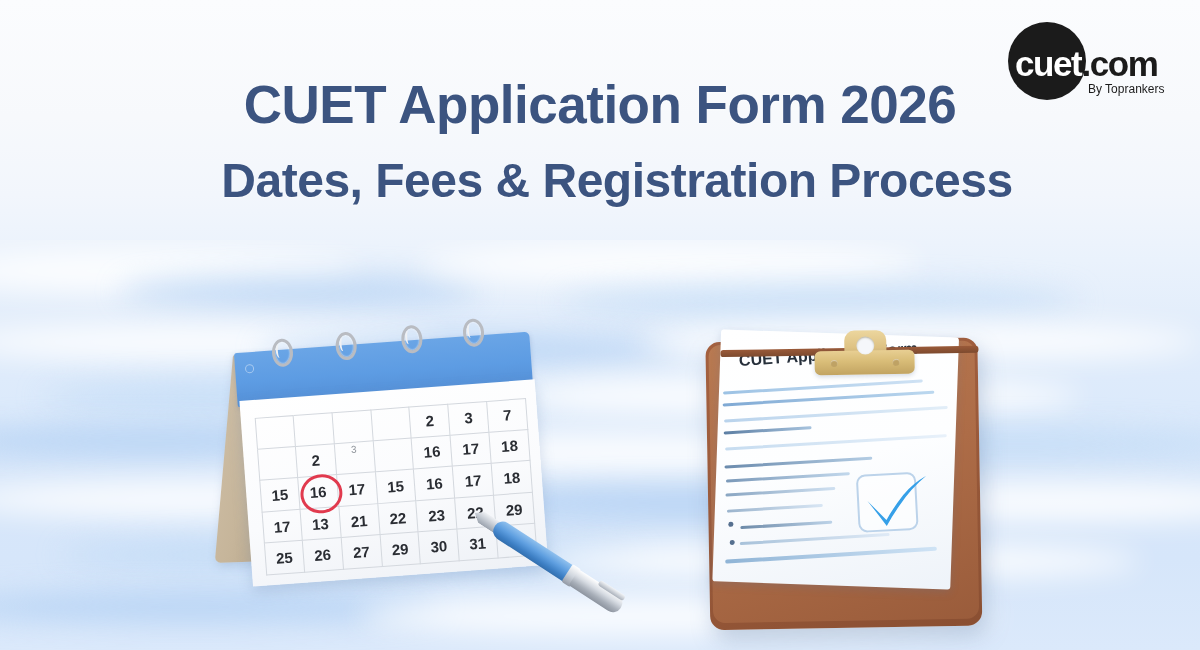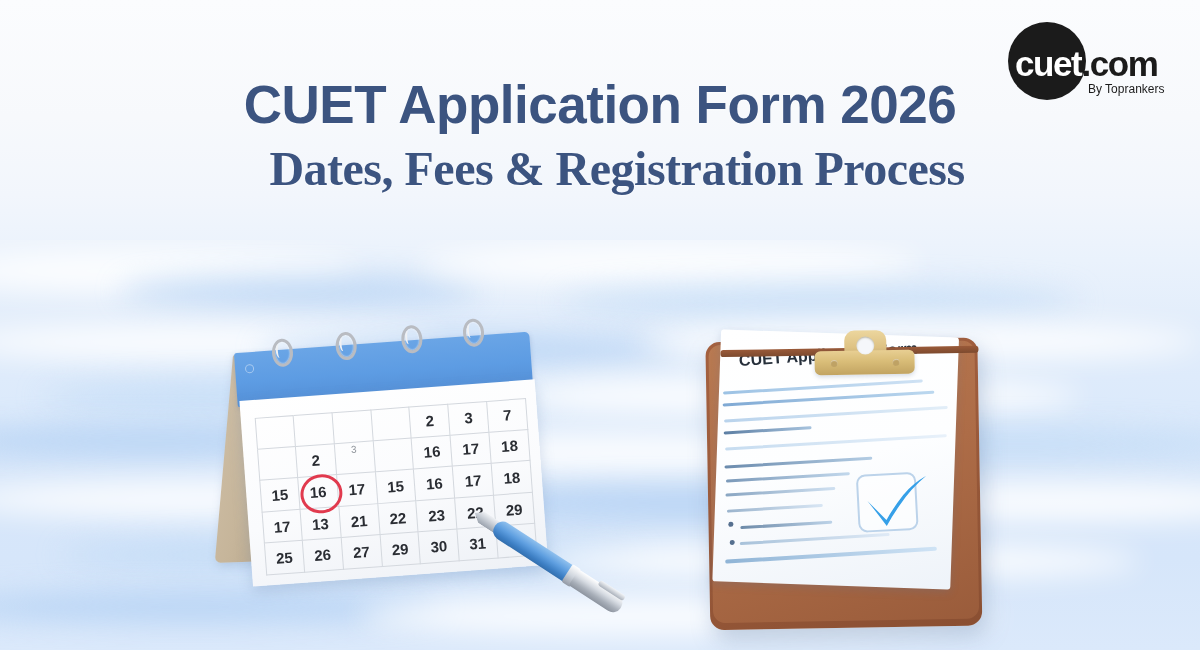--- a/index.html
+++ b/index.html
@@ -58,23 +58,22 @@
   }
   .headline .line1 {
     display: block;
     font-size: 53px;
     line-height: 62px;
   }
   .headline .line2 {
     display: block;
     font-size: 48px;
     line-height: 58px;
-    margin-top: 4px;
+    margin-top: 16px;
     padding-left: 34px;
-    font-family: Liberation Serif, serif;
   }
 
   
   .logo {
     position: absolute;
     right: 18px; top: 16px;
     width: 180px; height: 96px;
   }
   .logo-circle {
     position: absolute;

